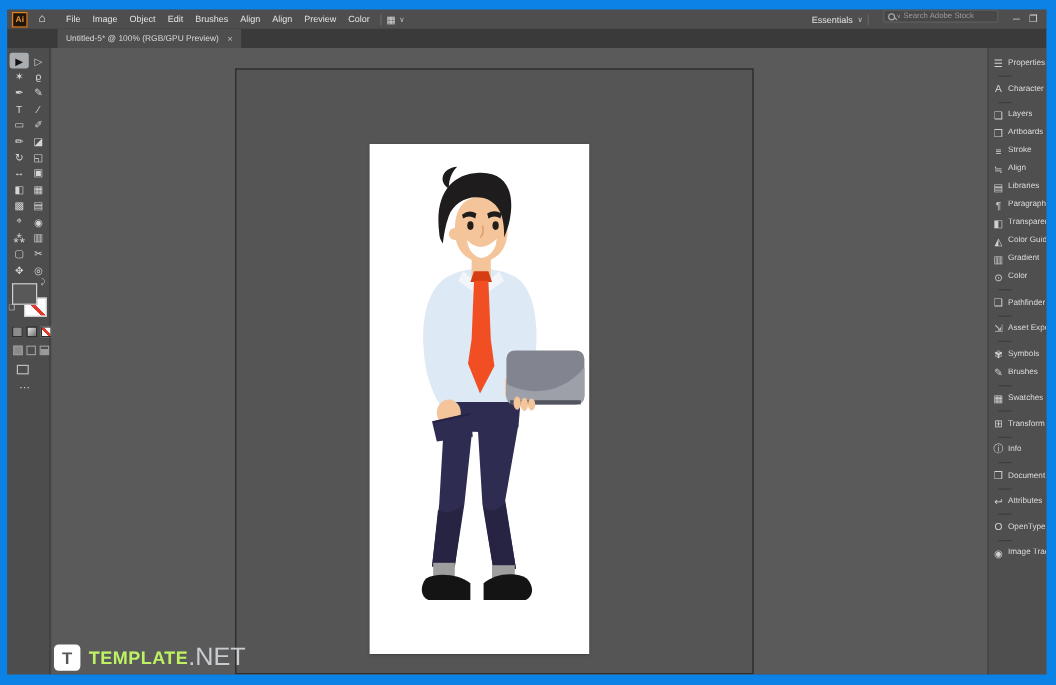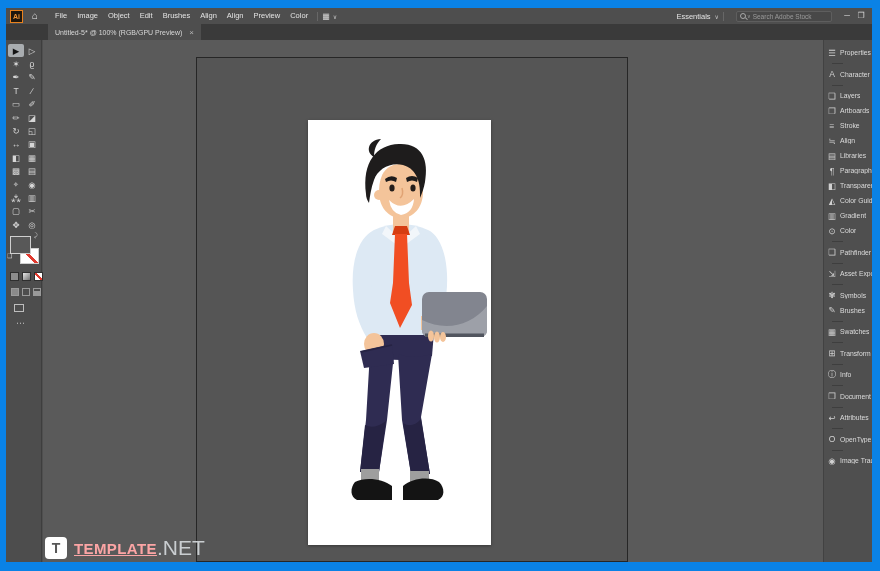--- a/index.html
+++ b/index.html
@@ -10,21 +10,21 @@
 
   
   #menubar { position:absolute; left:0; top:0; width:100%; height:16px; background:#4e4e4e; display:flex; align-items:center; }
   .ai-badge { width:13px; height:13px; margin-left:4px; border:1px solid #e8821e; background:#1f170e; color:#f09436; font-size:7px; font-weight:bold; display:flex; align-items:center; justify-content:center; }
   .home { color:#e6e6e6; font-size:10px; margin-left:9px; line-height:10px; }
   .menus { display:flex; margin-left:12px;justify-content:center; }
   .mb-item { color:#e3e3e3; font-size:7.5px; padding:0 5px; line-height:16px; cursor:default; }
   .mb-sep { width:1px; height:9px; background:#676767; margin:0 4px; align-self:center; }
   .arrange { display:flex; align-items:center; color:#d9d9d9; font-size:8px; }
   .arrange .chev { font-size:6px; margin-left:3px; color:#c3c3c3; }
-  .mb-right { margin-left:auto; display:flex; align-items:center; margin-right:4px; }
+  .mb-right { margin-left:auto; display:flex; margin-right:4px; }
   .workspace { color:#e3e3e3; font-size:7.5px; display:flex; align-items:center; }
   .workspace .chev { font-size:6px; margin-left:4px; color:#c3c3c3; }
   .searchbox { display:flex; align-items:center; width:96px; height:11px; background:#484848; border:1px solid #5e5e5e; border-radius:2px; margin:0 8px; padding:0 3px; }
   .mag { position:relative; width:6px; height:6px; flex:0 0 auto; }
   .mag::before { content:""; position:absolute; left:0; top:0; width:4px; height:4px; border:1px solid #a8a8a8; border-radius:50%; }
   .mag::after { content:""; position:absolute; left:4.5px; top:4.5px; width:2.5px; height:1px; background:#a8a8a8; transform:rotate(45deg); }
   .searchbox .chev { font-size:5px; color:#9a9a9a; margin:0 2px 0 1px; }
   .searchbox input { flex:1; min-width:0; background:transparent; border:0; outline:0; color:#bdbdbd; font-size:6.5px; font-family:"Liberation Sans",sans-serif; }
   .searchbox input::placeholder { color:#9a9a9a; }
   .winbtn { color:#d9d9d9; font-size:8px; width:14px; text-align:center; line-height:16px; }
@@ -61,21 +61,21 @@
 
   
   #canvas { position:absolute; left:37px; top:0; width:780px; height:522px; background:#5a5a5a; overflow:hidden; }
   #artboard-outline { position:absolute; left:153px; top:17px; width:432px; height:505px; background:#555555; border:1px solid #262626; }
   #artboard-white { position:absolute; left:265px; top:80px; width:183px; height:425px; background:#ffffff; box-shadow:0 1px 3px rgba(0,0,0,.35); }
   #artboard-white svg { display:block; width:183px; height:425px; }
 
   
   #watermark { position:absolute; left:39px; top:496px; display:flex; align-items:center; z-index:5; }
   .wm-logo { width:22px; height:22px; background:#ffffff; border-radius:4px; color:#585858; font-weight:bold; font-size:14px; display:flex; align-items:center; justify-content:center; }
-  .wm-brand { color:#fca5a5; font-weight:bold; font-size:15px; letter-spacing:.4px; margin-left:7px;text-decoration:underline; }
+  .wm-brand { color:#bef264; font-weight:bold; font-size:15px; letter-spacing:.4px; margin-left:7px; }
   .wm-tld { color:#c9cdd0; font-size:21px; }
 
   
   #rightpanel { position:absolute; right:0; top:0; width:49px; height:522px; background:#4f4f4f; border-left:1px solid #424242; padding-top:5px; }
   .rp-item { height:15px; display:flex; align-items:center; overflow:hidden; }
   .rp-icon { width:16px; flex:0 0 auto; text-align:center; color:#d0d0d0; font-size:8.5px; }
   .rp-label { color:#dcdcdc; font-size:6.8px; white-space:nowrap; overflow:hidden; }
   .rp-div { height:6.5px; position:relative; }
   .rp-div::after { content:""; position:absolute; left:8px; top:3px; width:11px; height:1px; background:#3e3e3e; }
 </style>

